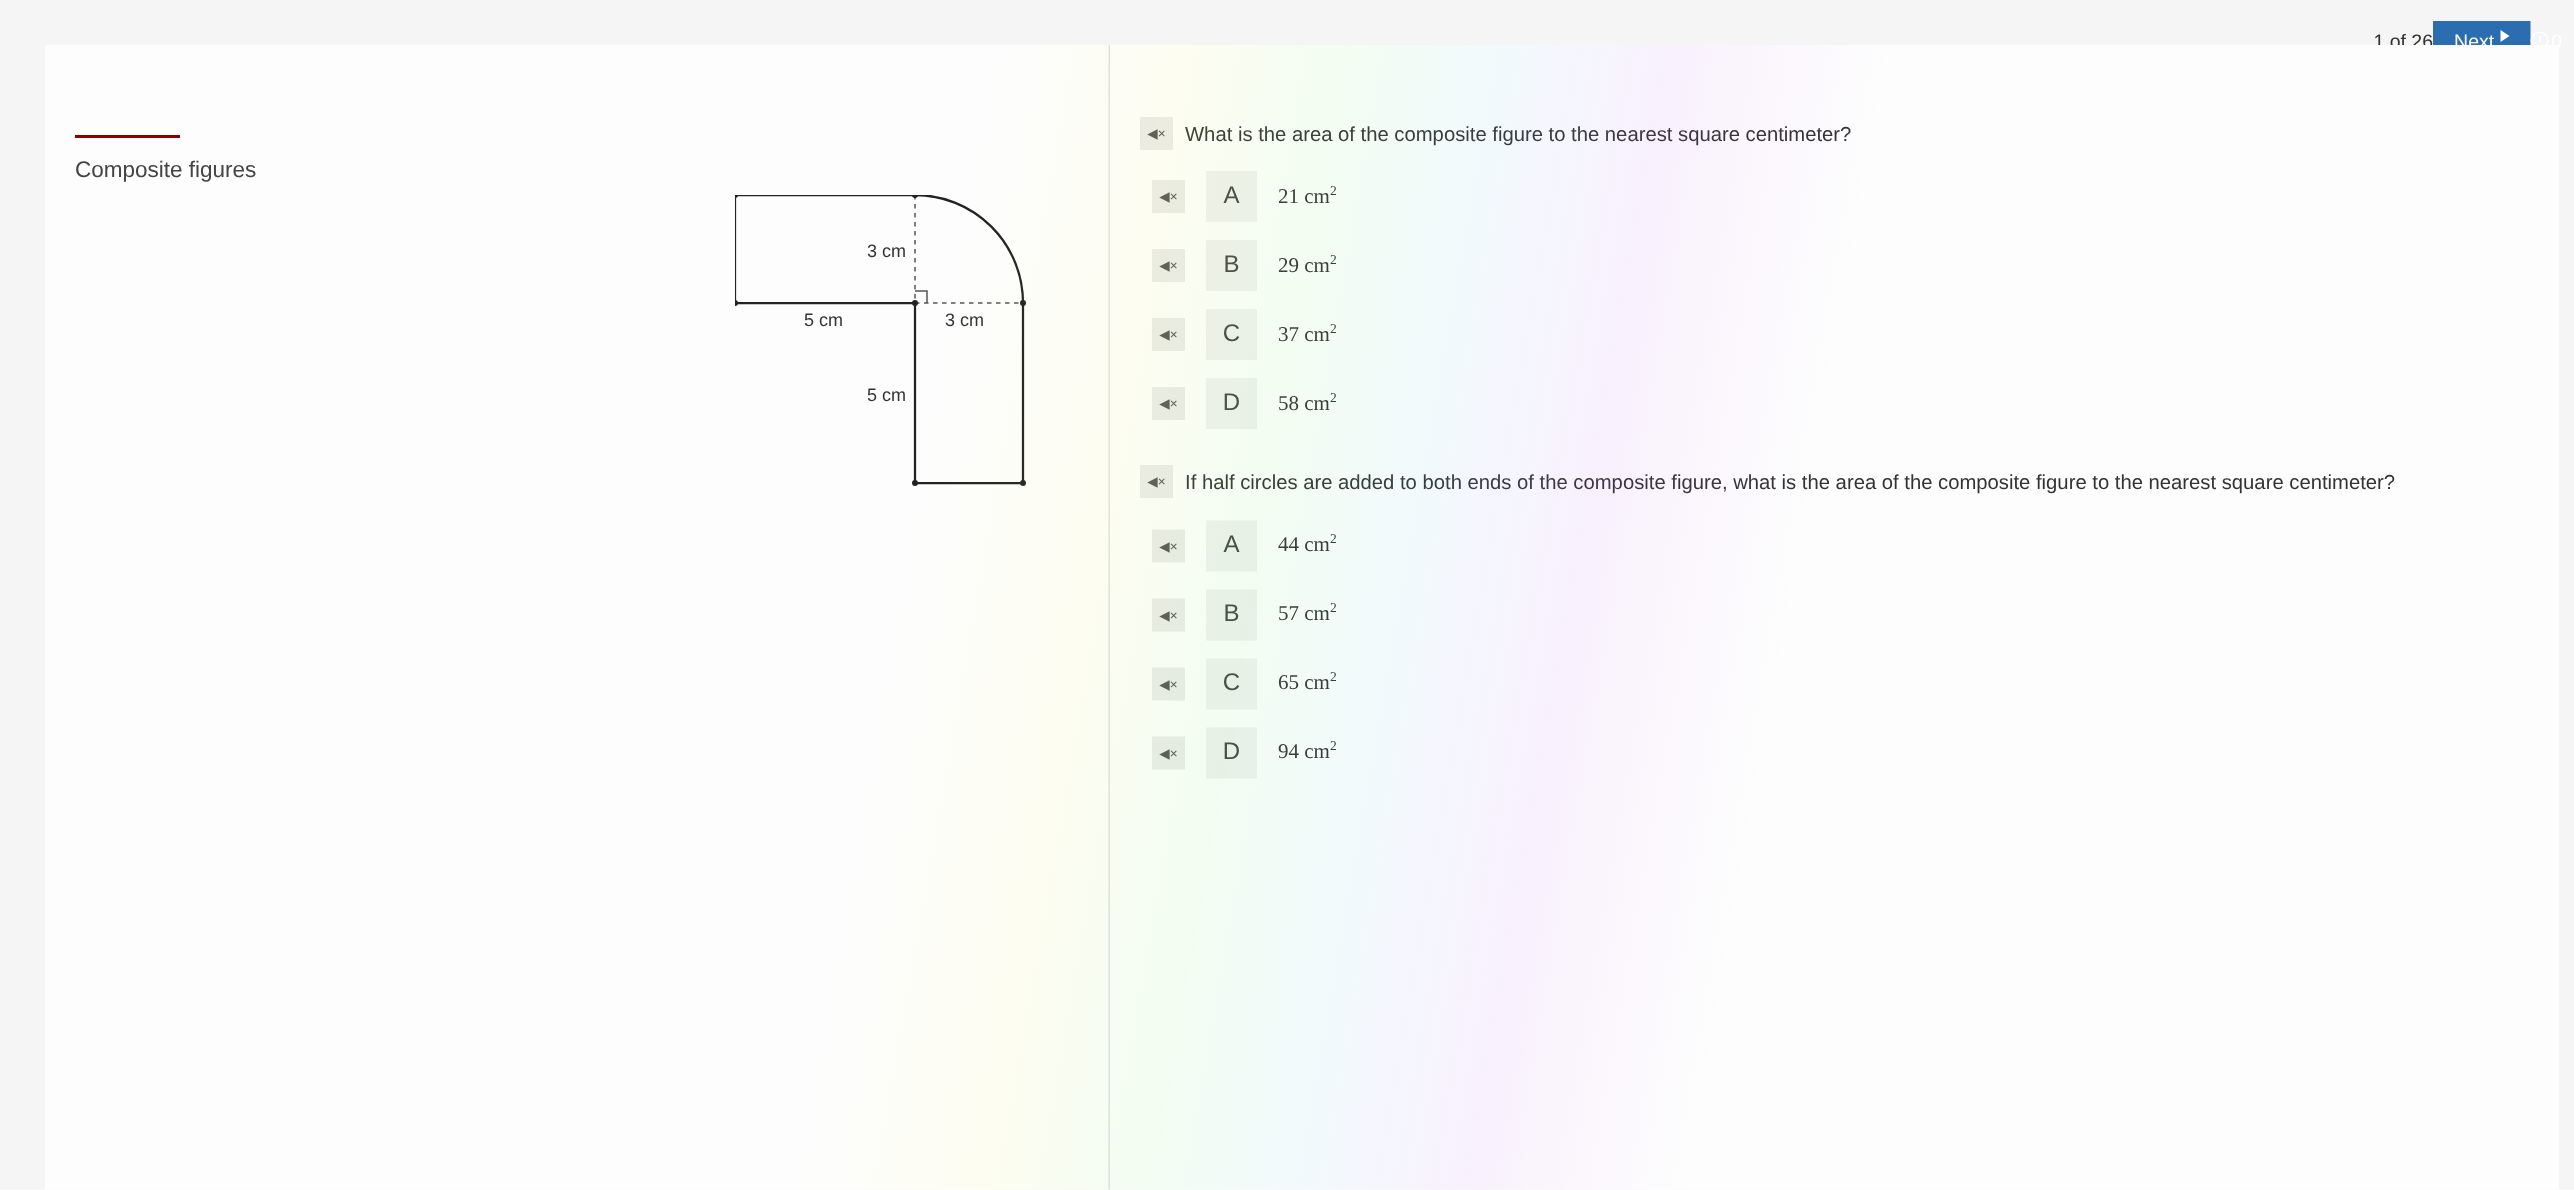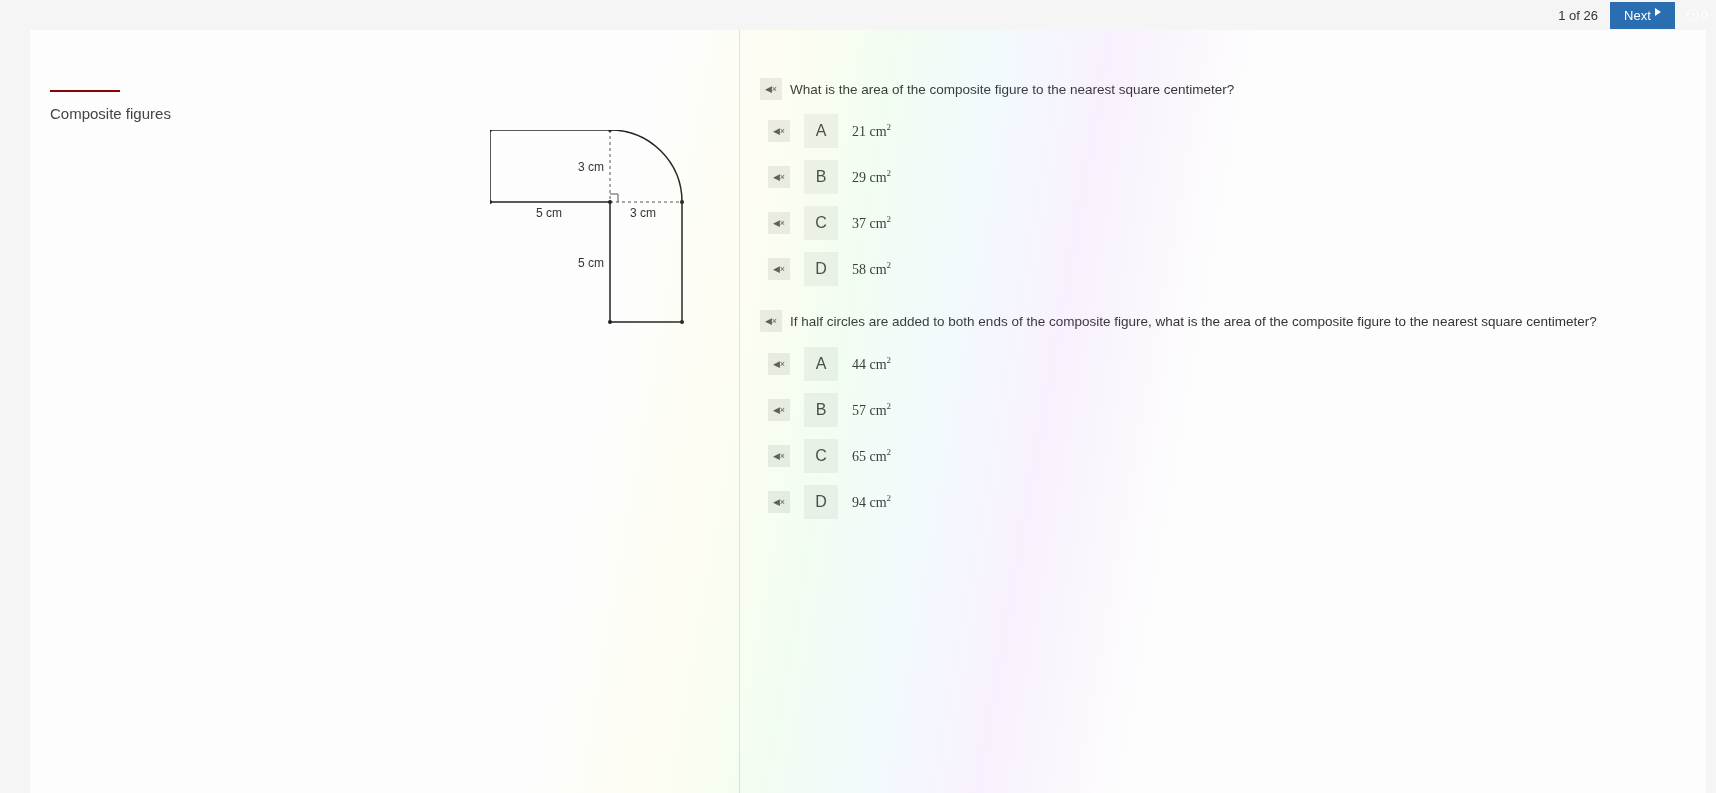--- a/index.html
+++ b/index.html
@@ -10,26 +10,26 @@
     body {
       font-family: Arial, Helvetica, sans-serif;
       background: #f5f5f5;
       width: 1716px;
       height: 793px;
       overflow: hidden;
       position: relative;
     }
     .top-bar {
       position: absolute;
-      top: 0;
+      top: 12px;
       right: 0;
       height: 30px;
       display: flex;
       align-items: center;
-      gap: 12px;
+      gap: 0;
       padding-right: 8px;
     }
     .pagination {
       font-size: 13px;
       color: #333;
     }
     .next-btn {
       background: #2a6db0;
       color: #fff;
       border: none;

